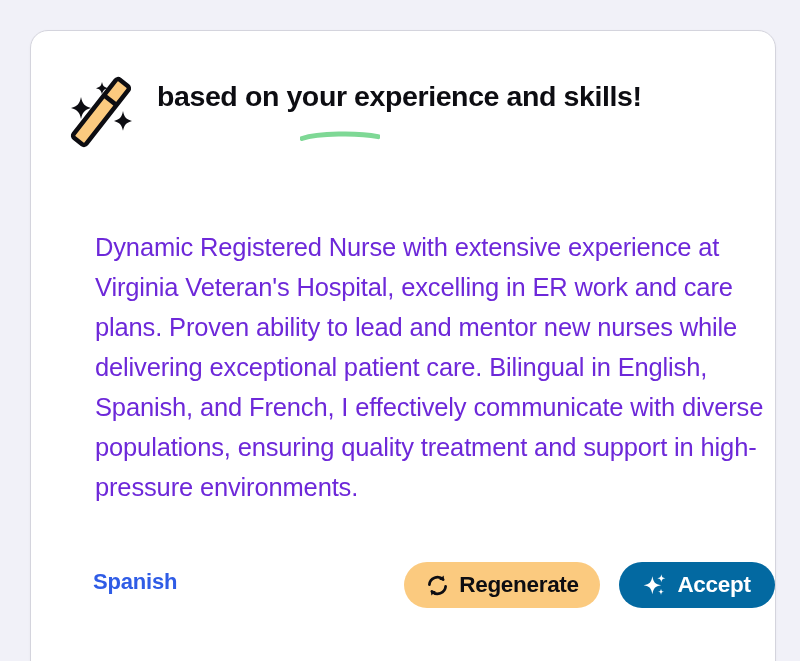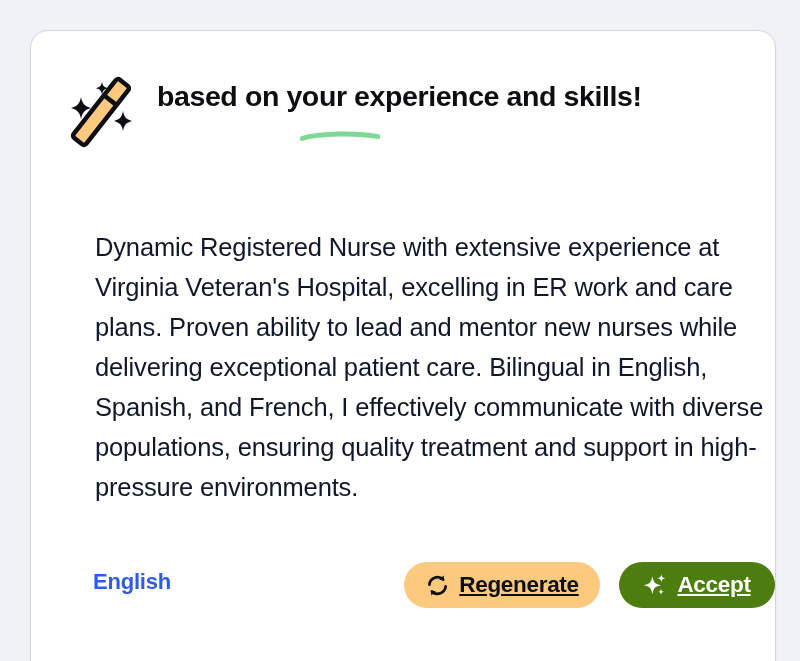--- a/index.html
+++ b/index.html
@@ -72,21 +72,21 @@
   .underline-mark svg { display: block; width: 100%; height: 100%; }
 
   
   .summary {
     position: absolute;
     left: 64px;
     top: 196px;
     width: 684px;
     font-size: 25.5px;
     line-height: 40px;
-    color: #0f172a;
+    color: #6d28d9;
     font-weight: 400;
     letter-spacing: -0.15px;
   }
 
   
   .actions {
     position: absolute;
     left: 62px;
     right: 32px;
     top: 531px;
@@ -119,34 +119,33 @@
     align-items: center;
     justify-content: center;
     gap: 9px;
     cursor: pointer;
     font-family: inherit;
     font-size: 22.5px;
     font-weight: 800;
     font-stretch: condensed;
     letter-spacing: -0.3px;
     padding: 0 22px;
-    text-decoration: underline;
   }
 
   .regenerate-btn {
     left: 311px;
     width: 196px;
     background: #fbca7f;
     color: #0d0d12;
   }
 
   .accept-btn {
     left: 526px;
     width: 156px;
-    background: #4d7c0f;
+    background: #0369a1;
     color: #ffffff;
   }
 
   .btn-icon { flex: 0 0 auto; display: block; }
   .btn-icon svg { display: block; }
 </style>
 </head>
 <body>
 
 <div class="card">
@@ -177,21 +176,21 @@
           <path d="M2 7.5 C18 2.2 58 1.6 78 5.6" fill="none" stroke="#7ed895" stroke-width="5" stroke-linecap="round"></path>
         </svg>
       </span>
     </div>
   </div>
 
   <p class="summary">Dynamic Registered Nurse with extensive experience at Virginia Veteran's Hospital, excelling in ER work and care plans. Proven ability to lead and mentor new nurses while delivering exceptional patient care. Bilingual in English, Spanish, and French, I effectively communicate with diverse populations, ensuring quality treatment and support in high-pressure environments.</p>
 
   <div class="actions">
 
-    <button class="cancel-btn">English</button>
+    <button class="cancel-btn">Spanish</button>
 
     <button class="pill regenerate-btn">
       <span class="btn-icon">
         <svg width="25" height="25" viewBox="0 0 24 24" xmlns="http://www.w3.org/2000/svg">
           <path d="M4.2 11.2 A7.8 7.8 0 0 1 17.4 6.3" fill="none" stroke="#0d0d12" stroke-width="2.6" stroke-linecap="round"></path>
           <path d="M19.8 12.8 A7.8 7.8 0 0 1 6.6 17.7" fill="none" stroke="#0d0d12" stroke-width="2.6" stroke-linecap="round"></path>
           <path d="M17.9 2.4 L18.4 7.2 L13.6 6.4 Z" fill="#0d0d12"></path>
           <path d="M6.1 21.6 L5.6 16.8 L10.4 17.6 Z" fill="#0d0d12"></path>
         </svg>
       </span>

